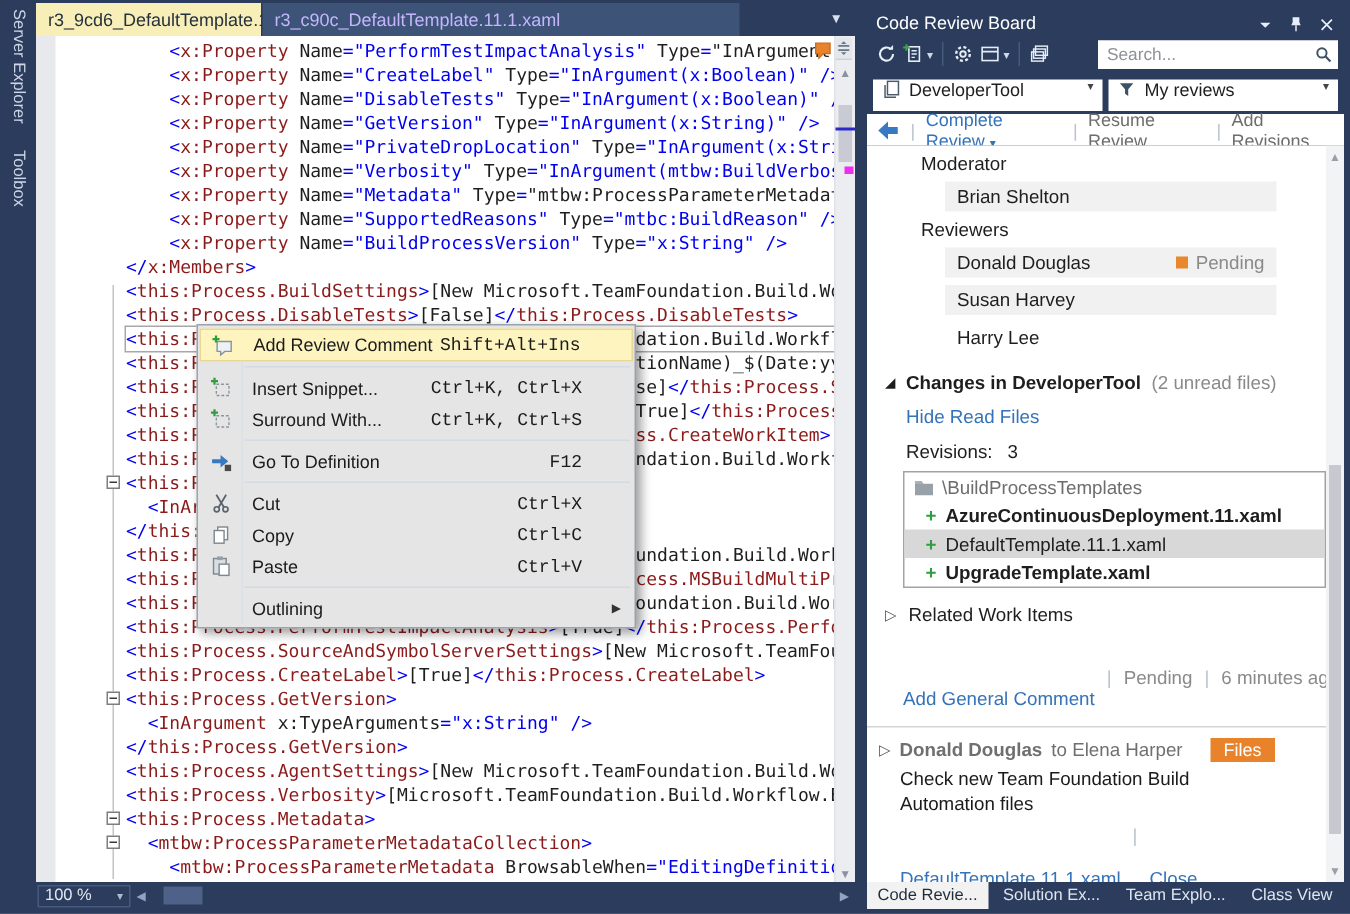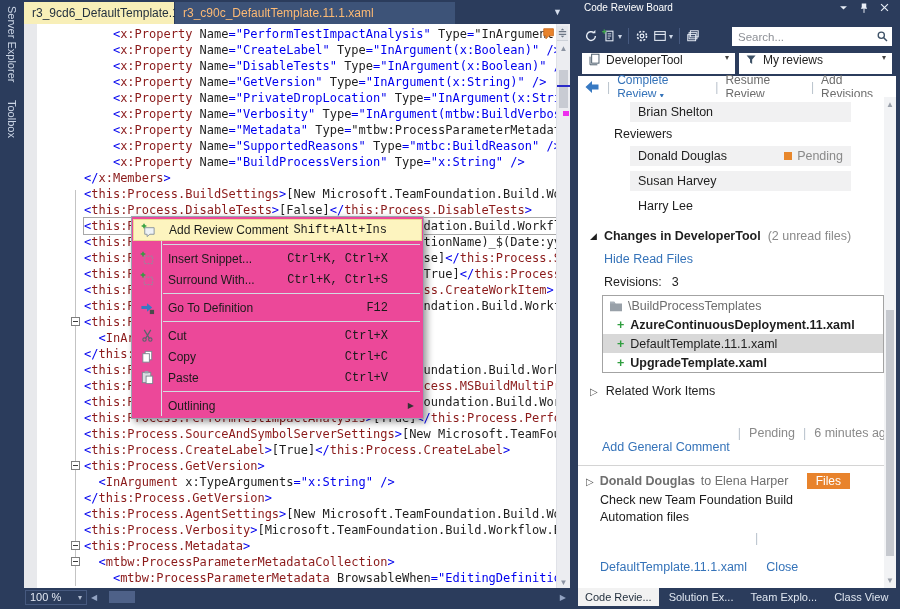--- a/index.html
+++ b/index.html
@@ -5,21 +5,21 @@
   html,body{margin:0;padding:0;background:#1b2537;}
   .window{position:relative;width:900px;height:609px;background:#2b3c5c;overflow:hidden;
           font-family:"Liberation Sans",sans-serif;color:#1e1e1e;}
   
   .left-dock{position:absolute;left:0;top:0;width:24px;height:609px;display:flex;flex-direction:column;align-items:center;padding-top:6px;box-sizing:border-box;}
   .vtab{writing-mode:vertical-rl;color:#ccd6e6;font-size:11px;margin-bottom:18px;cursor:default;}
   
   .doc-tabs{position:absolute;left:24px;top:0;width:546px;height:24px;}
   .doc-tab{position:absolute;top:2px;height:22px;display:flex;align-items:center;font-size:12px;padding:0 8px;box-sizing:border-box;white-space:nowrap;}
   .doc-tab.active{left:0;width:150px;background:#f8efb8;color:#24313f;}
-  .doc-tab.inactive{left:151px;width:280px;background:#3d5378;color:#fdba74;}
+  .doc-tab.inactive{left:151px;width:318px;background:#3d5378;color:#c4b5fd;}
   .tab-glyph{margin-left:7px;display:inline-flex;}
   .tabbar-chevron{position:absolute;right:8px;top:7px;color:#d6dfee;font-size:9px;}
   
   .editor{position:absolute;left:24px;top:24px;width:546px;height:564px;background:#fff;overflow:hidden;}
   .indicator-margin{position:absolute;left:0;top:0;width:13px;height:100%;background:#e8e9ec;}
   .guide-line{position:absolute;left:51px;top:166px;width:1px;height:396px;background:#c3c3c3;}
   .code{position:absolute;left:13px;top:0;right:14px;bottom:0;padding:2px 0 0 47px;box-sizing:border-box;overflow:hidden;
         font-family:"DejaVu Sans Mono",monospace;font-size:12px;line-height:16px;}
   .code-line{height:16px;white-space:pre;}
   .code-line.boxed{outline:1px solid #a8a8a8;}
@@ -34,33 +34,33 @@
   .vs-caret{position:absolute;top:61px;left:0;right:0;height:2px;background:#2a2ac8;}
   .vs-anno{position:absolute;top:87px;right:1px;width:6px;height:5px;background:#ee2fee;}
   .vs-down{position:absolute;bottom:1px;width:100%;text-align:center;color:#8b93a2;font-size:8px;}
   .editor-bottom{position:absolute;left:24px;top:588px;width:546px;height:18px;background:#2b3c5c;display:flex;align-items:center;}
   .zoom-box{width:62px;height:15px;border:1px solid #46597f;margin-left:1px;color:#e2e8f3;font-size:11px;display:flex;align-items:center;padding:0 4px;box-sizing:border-box;}
   .zoom-box .chev{margin-left:auto;font-size:8px;color:#aeb9cd;}
   .hs-arrow{color:#92a3c2;font-size:8px;padding:0 4px;}
   .hs-track{flex:1;position:relative;height:12px;}
   .hs-thumb{position:absolute;left:8px;top:0;width:26px;height:12px;background:#4e6188;}
   
-  .context-menu{position:absolute;left:131px;top:216px;width:291px;background:#ec4899;border:1px solid #9aa4b0;
+  .context-menu{position:absolute;left:131px;top:216px;width:291px;background:#e5e5e5;border:1px solid #9aa4b0;
                 box-shadow:3px 3px 7px rgba(0,0,0,.4);padding:2px 0;z-index:50;font-size:12px;}
   .context-menu::before{content:'';position:absolute;left:29px;top:2px;bottom:2px;width:1px;background:#dbe0e7;}
   .menu-item{position:relative;height:21px;display:flex;align-items:center;margin:0 1px;z-index:1;}
   .menu-item.hl{background:#fdf4bf;border:1px solid #e9d893;height:22px;box-sizing:border-box;}
   .mi-icon{width:28px;display:inline-flex;justify-content:center;align-items:center;}
   .mi-label{margin-left:7px;color:#1b1b1b;}
   .mi-sc{margin-left:auto;padding-right:34px;color:#1b1b1b;font-family:Liberation Mono, monospace;}
   .mi-sub{position:absolute;right:8px;font-size:8px;color:#333;}
   .menu-sep{height:1px;background:#d4dae1;margin:3px 3px 3px 31px;}
   
   .right-panel{position:absolute;left:578px;top:2px;width:318px;height:604px;}
-  .rp-title{height:20px;display:flex;align-items:flex-start;padding:0 6px;color:#fff;font-size:10px;}
+  .rp-title{height:20px;display:flex;align-items:flex-end;padding:0 6px;color:#fff;font-size:12px;}
   .rp-title .t{flex:1;}
   .rp-title .tb-ic{margin-left:9px;display:inline-flex;}
   .rp-toolbar{height:28px;display:flex;align-items:center;padding:0 4px;}
   .tb-btn{display:inline-flex;align-items:center;margin:0 2px;}
   .tb-dd{color:#cfd8e8;font-size:8px;margin-left:2px;}
   .tsep{width:1px;height:16px;background:#46597f;margin:0 4px;}
   .searchbox{margin-left:auto;width:160px;height:19px;background:#fff;position:relative;}
   .searchbox input{width:100%;height:100%;border:0;outline:none;box-sizing:border-box;padding:0 20px 0 6px;font-size:11.5px;font-family:"Liberation Sans",sans-serif;color:#333;}
   .searchbox input::placeholder{color:#8d9096;}
   .searchbox .mag{position:absolute;right:3px;top:3px;}
@@ -415,20 +415,21 @@
       <span class="asep">|</span>
       <span class="alink"><span>Complete Review</span> <span class="chev">▾</span></span>
       <span class="asep">|</span>
       <span class="adis">Resume Review</span>
       <span class="asep">|</span>
       <span class="adis">Add Revisions</span>
     </div>
 
     <div class="rp-content">
       <div>
+          <div class="sec-label">Moderator</div>
           <div class="person-row shaded">
             <span class="pname">Brian Shelton</span>
           </div>
           <div class="sec-label">Reviewers</div>
           <div class="person-row shaded">
             <span class="pname">Donald Douglas</span>
             <span class="pstatus"><span class="sq"></span>Pending</span>
           </div>
           <div class="person-row shaded">
             <span class="pname">Susan Harvey</span>

